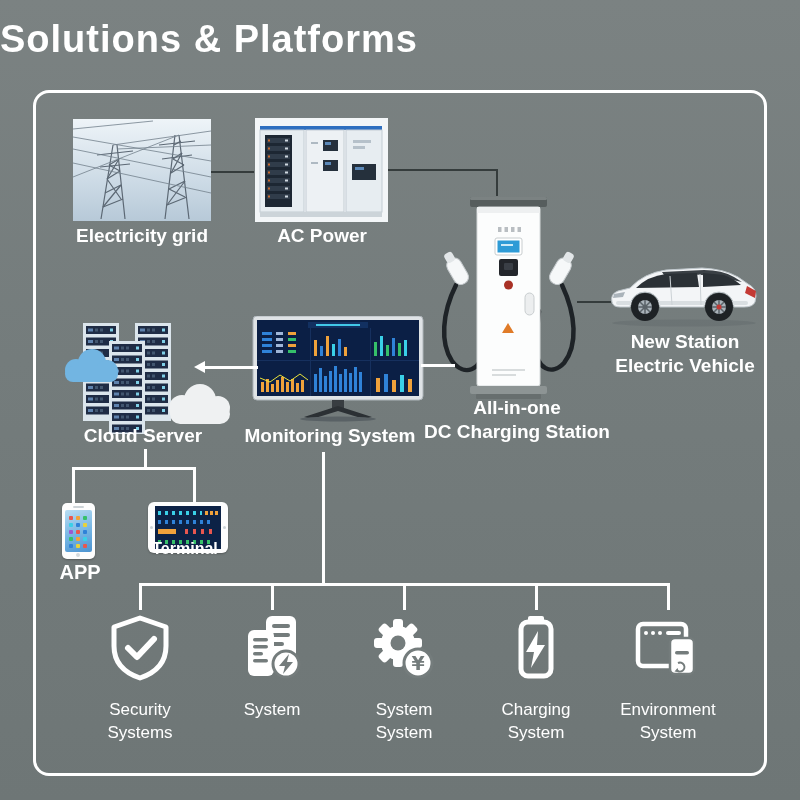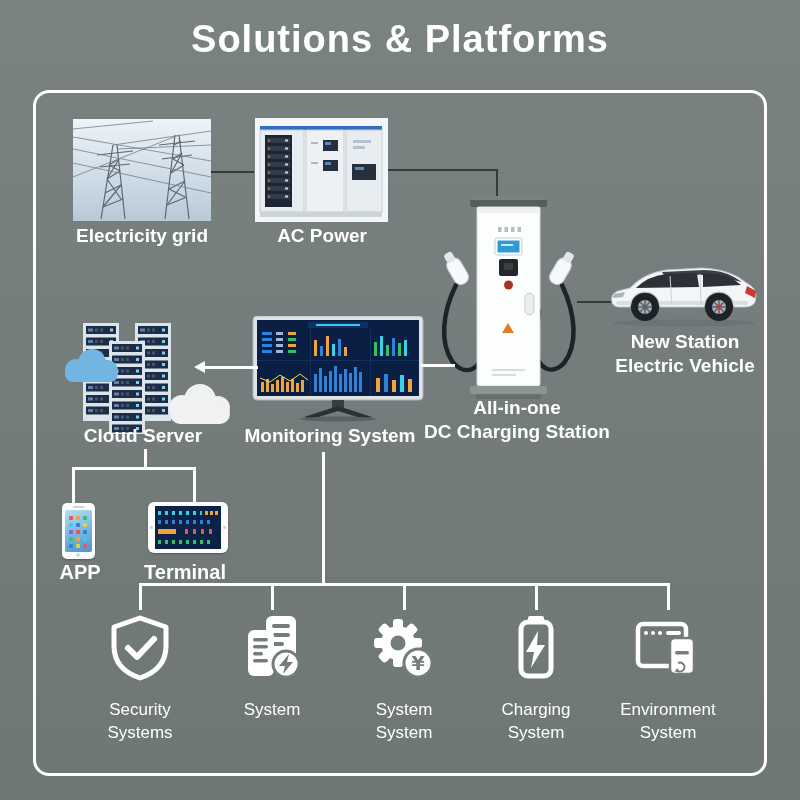--- a/index.html
+++ b/index.html
@@ -2,21 +2,21 @@
 <html><head>
 <meta charset="utf-8">
 <style>
   html,body{margin:0;padding:0;}
   #stage{
     position:relative;width:800px;height:800px;overflow:hidden;
     background:linear-gradient(180deg,#7b8282 0%,#747c7c 45%,#6e7676 100%);
     font-family:"Liberation Sans",sans-serif;
   }
   .title{
-    position:absolute;left:0;top:18px;width:800px;text-align:center;
+    position:absolute;left:0;top:18px;width:800px;text-align:left;
     color:#fff;font-size:38px;font-weight:bold;letter-spacing:1px;
   }
   .frame{
     position:absolute;left:33px;top:90px;width:728px;height:680px;
     border:3px solid #fff;border-radius:16px;
   }
   .label{
     position:absolute;color:#fff;font-weight:bold;font-size:19px;
     text-align:center;white-space:nowrap;line-height:24px;
   }
@@ -348,21 +348,21 @@
     <div class="cam right"></div>
     <div class="screen">
       <div class="trow r1"></div>
         <div class="trow r1b"></div>
       <div class="trow r2"></div>
       <div class="trow r3"></div>
         <div class="trow r3b"></div>
       <div class="trow r4"></div>
     </div>
   </div>
-  <div class="label" style="left:115px;top:560px;width:140px;font-size:20px">Terminal</div>
+  <div class="label" style="left:115px;top:537px;width:140px;font-size:16px">Terminal</div>
 
   <div class="system" style="left:55px">
     <svg width="72" height="72" viewBox="0 0 72 72">
       <path d="M36 6 L62 15 V34 C62 52 51 61 36 66 C21 61 10 52 10 34 V15 Z" fill="none" stroke="#fff" stroke-width="5" stroke-linejoin="round"></path>
       <path d="M24 36 L33 45 L50 27" fill="none" stroke="#fff" stroke-width="6" stroke-linecap="round" stroke-linejoin="round"></path>
     </svg>
     <div class="sys-label">
       <div>Security</div>
       <div>Systems</div>
     </div>

